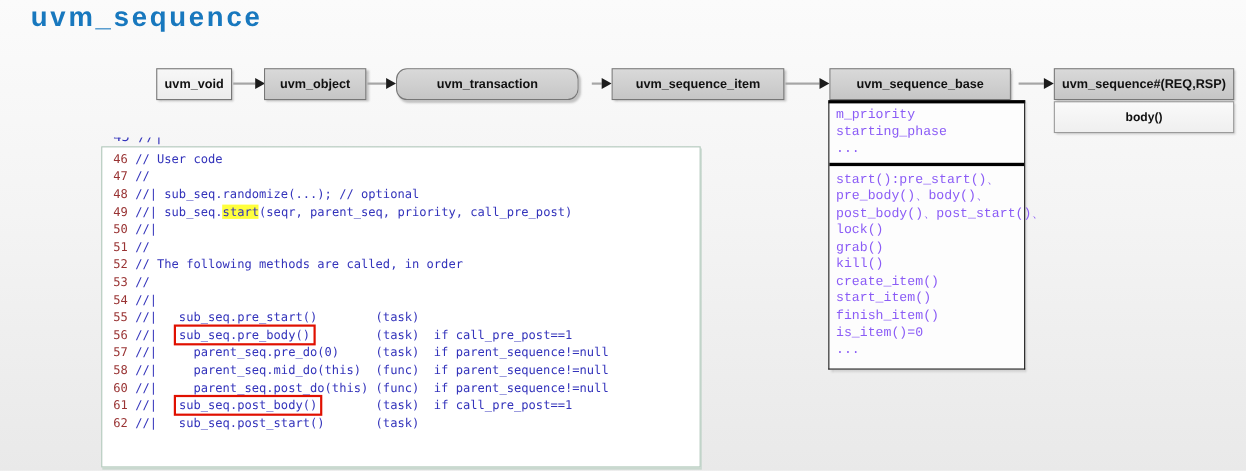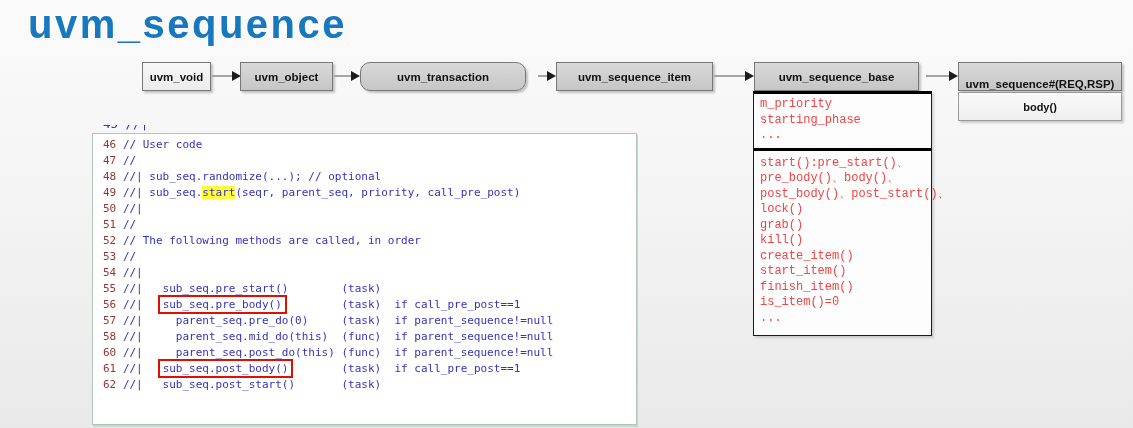--- a/index.html
+++ b/index.html
@@ -4,56 +4,56 @@
 <style>
   html,body{margin:0;padding:0;}
   body{
     width:1133px;height:428px;position:relative;overflow:hidden;
     background:linear-gradient(180deg,#fbfbfb 0%,#f4f4f4 45%,#e9e9e9 100%);
     font-family:"Liberation Sans",sans-serif;
   }
   
   .title{
     position:absolute;left:28px;top:2px;
-    font-size:40px;font-weight:bold;letter-spacing:2.5px;
+    font-size:25px;font-weight:bold;letter-spacing:2.5px;
     color:var(--title-blue,#1878be);
   }
   
   .cbox{
     position:absolute;top:62px;height:29px;box-sizing:border-box;
     background:linear-gradient(#d9d9d9,#c6c6c6);
     border:1px solid #777;
     box-shadow:2px 2px 2px rgba(0,0,0,.22);
     display:flex;align-items:center;justify-content:center;
     font-size:11.5px;font-weight:bold;color:#111;
   }
   .cbox.light{background:linear-gradient(#f7f7f7,#ececec);}
   .b1{left:142px;width:69px;}
   .b2{left:240px;width:93px;}
   .b3{left:360px;width:166px;border-radius:10px;}
   .b4{left:556px;width:157px;}
   .b5{left:754px;width:165px;}
-  .b6{left:958px;width:164px;align-items:flex-end;}
+  .b6{left:958px;width:164px;}
   
   .arrow{position:absolute;top:75px;height:1.5px;background:#a6a6a6;}
   .arrow::after{
     content:"";position:absolute;right:-9px;top:-4.2px;
     border-left:9px solid #1c1c1c;border-top:5px solid transparent;border-bottom:5px solid transparent;
   }
   .a1{left:212px;width:20px;}
   .a2{left:334px;width:17px;}
   .a3{left:538px;width:9px;}
   .a4{left:714px;width:31px;}
   .a5{left:926px;width:23px;}
   
   .panel{
     position:absolute;left:753px;top:91px;width:179px;box-sizing:border-box;
     background:#fdfdfd;border:1px solid #1a1a1a;border-top:3px solid #000;
     box-shadow:2px 2px 2px rgba(0,0,0,.15);
-    font-family:"Liberation Mono",monospace;font-size:12px;line-height:15.5px;color:#ef4444;
+    font-family:"Liberation Mono",monospace;font-size:12px;line-height:15.5px;color:#8b5cf6;
   }
   .panel-attrs{padding:3px 6px 4px;border-bottom:3px solid #000;white-space:pre;}
   .panel-methods{padding:5px 6px 9px;white-space:pre;}
   
   .bodybox{
     position:absolute;left:958px;top:92px;width:164px;height:29px;box-sizing:border-box;
     background:linear-gradient(#fafafa,#efefef);border:1px solid #9a9a9a;
     box-shadow:2px 2px 2px rgba(0,0,0,.18);
     display:flex;align-items:center;justify-content:center;
     font-size:11px;font-weight:bold;color:#111;

